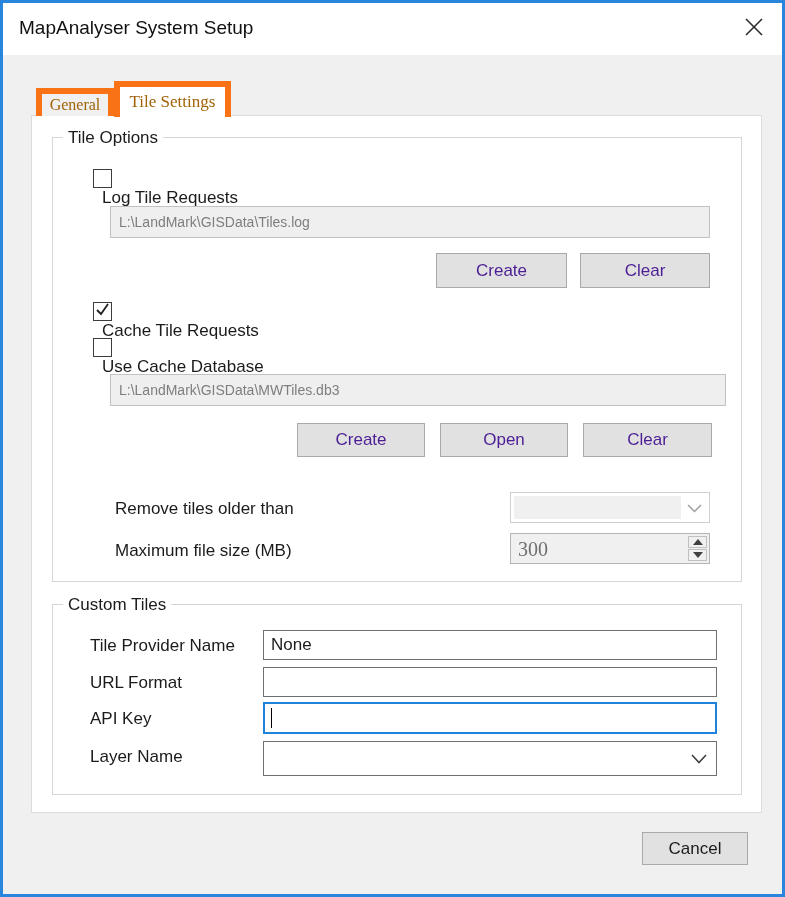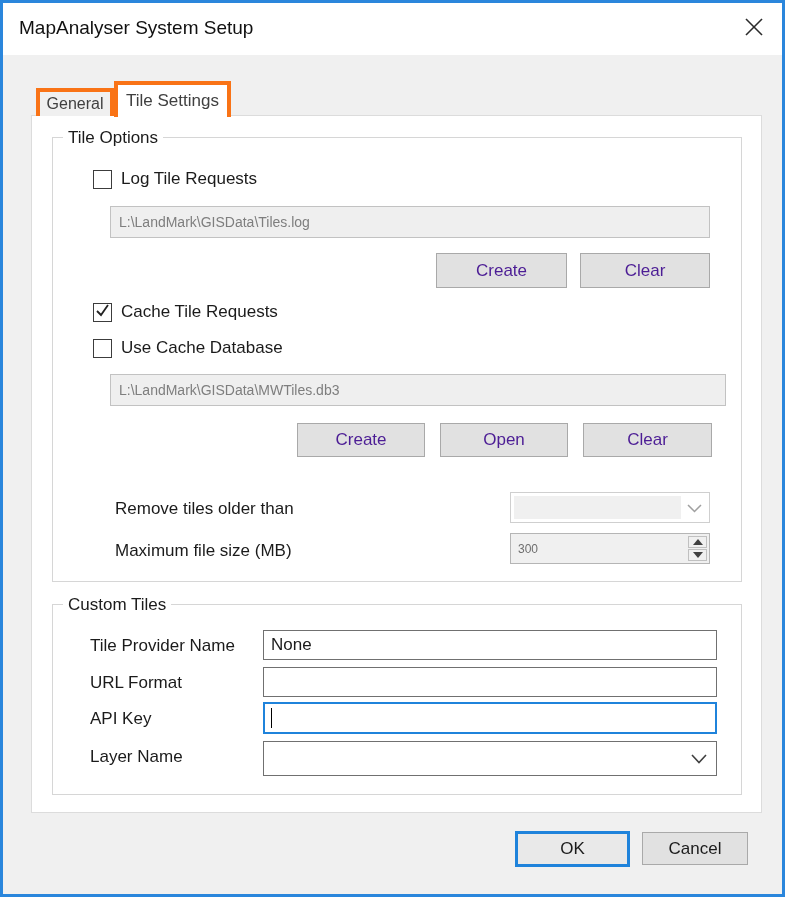--- a/index.html
+++ b/index.html
@@ -19,35 +19,35 @@
   .close-btn{
     position:absolute; right:8px; top:6px; width:40px; height:40px;
     display:flex; align-items:center; justify-content:center; cursor:pointer;
   }
   .tabpage{
     position:absolute; left:28px; top:112px; width:731px; height:698px;
     background:#ffffff; border:1px solid #dcdcdc;
   }
   .tab{
     position:absolute; font-size:16px; display:flex; align-items:center; justify-content:center;
-    border:4px solid #f97316; background:#f0f0f0; color:#404040;
+    border:6px solid #f97316; background:#f0f0f0; color:#a16207;font-family:Liberation Serif, serif;
   }
   .tab.inactive{ left:33px; top:85px; width:78px; height:28px; border-bottom:none; z-index:1; }
   .tab.active{
     left:111px; top:78px; width:117px; height:36px; background:#ffffff;
     border-bottom:none; z-index:3; font-size:17px;
   }
   .groupbox{
     position:absolute; border:1px solid #d6d6d6; background:#ffffff;
   }
   .group-legend{
     position:absolute; top:-10px; left:10px; background:#ffffff; padding:0 5px;
     font-size:17px; color:#1b1b1b; white-space:nowrap;
   }
-  .checkbox-row{ position:absolute; display:flex; align-items:center; }
+  .checkbox-row{ position:absolute; display:flex; align-items:flex-start;flex-direction:column; }
   .checkbox{
     width:19px; height:19px; border:1px solid #3c3c3c; background:#fff;
     display:flex; align-items:center; justify-content:center; cursor:pointer; flex:none;
   }
   .cb-label{ margin-left:9px; font-size:17px; white-space:nowrap; }
   .path-field{
     position:absolute; background:#efefef; border:1px solid #c2c2c2;
     font-size:14px; color:#7e7e7e; display:flex; align-items:center; padding:0 8px;
     white-space:nowrap; overflow:hidden;
   }
@@ -62,21 +62,21 @@
   }
   .combo-disabled .fill{
     position:absolute; left:3px; top:3px; bottom:3px; right:28px; background:#f0f0f0;
   }
   .combo-disabled .chev{ position:absolute; right:7px; top:50%; transform:translateY(-50%); }
   .spinner{
     position:absolute; background:#f0f0f0; border:1px solid #b5b5b5;
   }
   .spinner .val{
     position:absolute; left:7px; top:50%; transform:translateY(-50%);
-    font-size:12px; color:#6e6e6e;
+    font-size:20px; color:#6e6e6e;font-family:Liberation Serif, serif;
   }
   .spin-col{ position:absolute; right:2px; top:2px; bottom:2px; width:19px; }
   .spin-btn{
     position:absolute; left:0; right:0; height:12px; background:#f0f0f0; border:1px solid #c0c0c0;
     display:flex; align-items:center; justify-content:center; cursor:pointer;
   }
   .spin-btn.up{ top:0; } .spin-btn.down{ bottom:0; }
   .tri-up{ width:0; height:0; border-left:5px solid transparent; border-right:5px solid transparent; border-bottom:6px solid #404040; }
   .tri-down{ width:0; height:0; border-left:5px solid transparent; border-right:5px solid transparent; border-top:6px solid #404040; }
   .text-field{
@@ -203,16 +203,15 @@
         <span class="chev">
           <svg width="16" height="10" viewBox="0 0 16 10">
             <polyline points="1,1 8,8.5 15,1" fill="none" stroke="#404040" stroke-width="1.6"></polyline>
           </svg>
         </span>
       </div>
     </div>
 
   </div>
 
-  <div class="footer-btn ok" style="left:512px; top:828px; width:115px; height:36px;">OK</div>
   <div class="footer-btn cancel" style="left:639px; top:829px; width:106px; height:33px;">Cancel</div>
 
 </div>
 
 </body></html>

